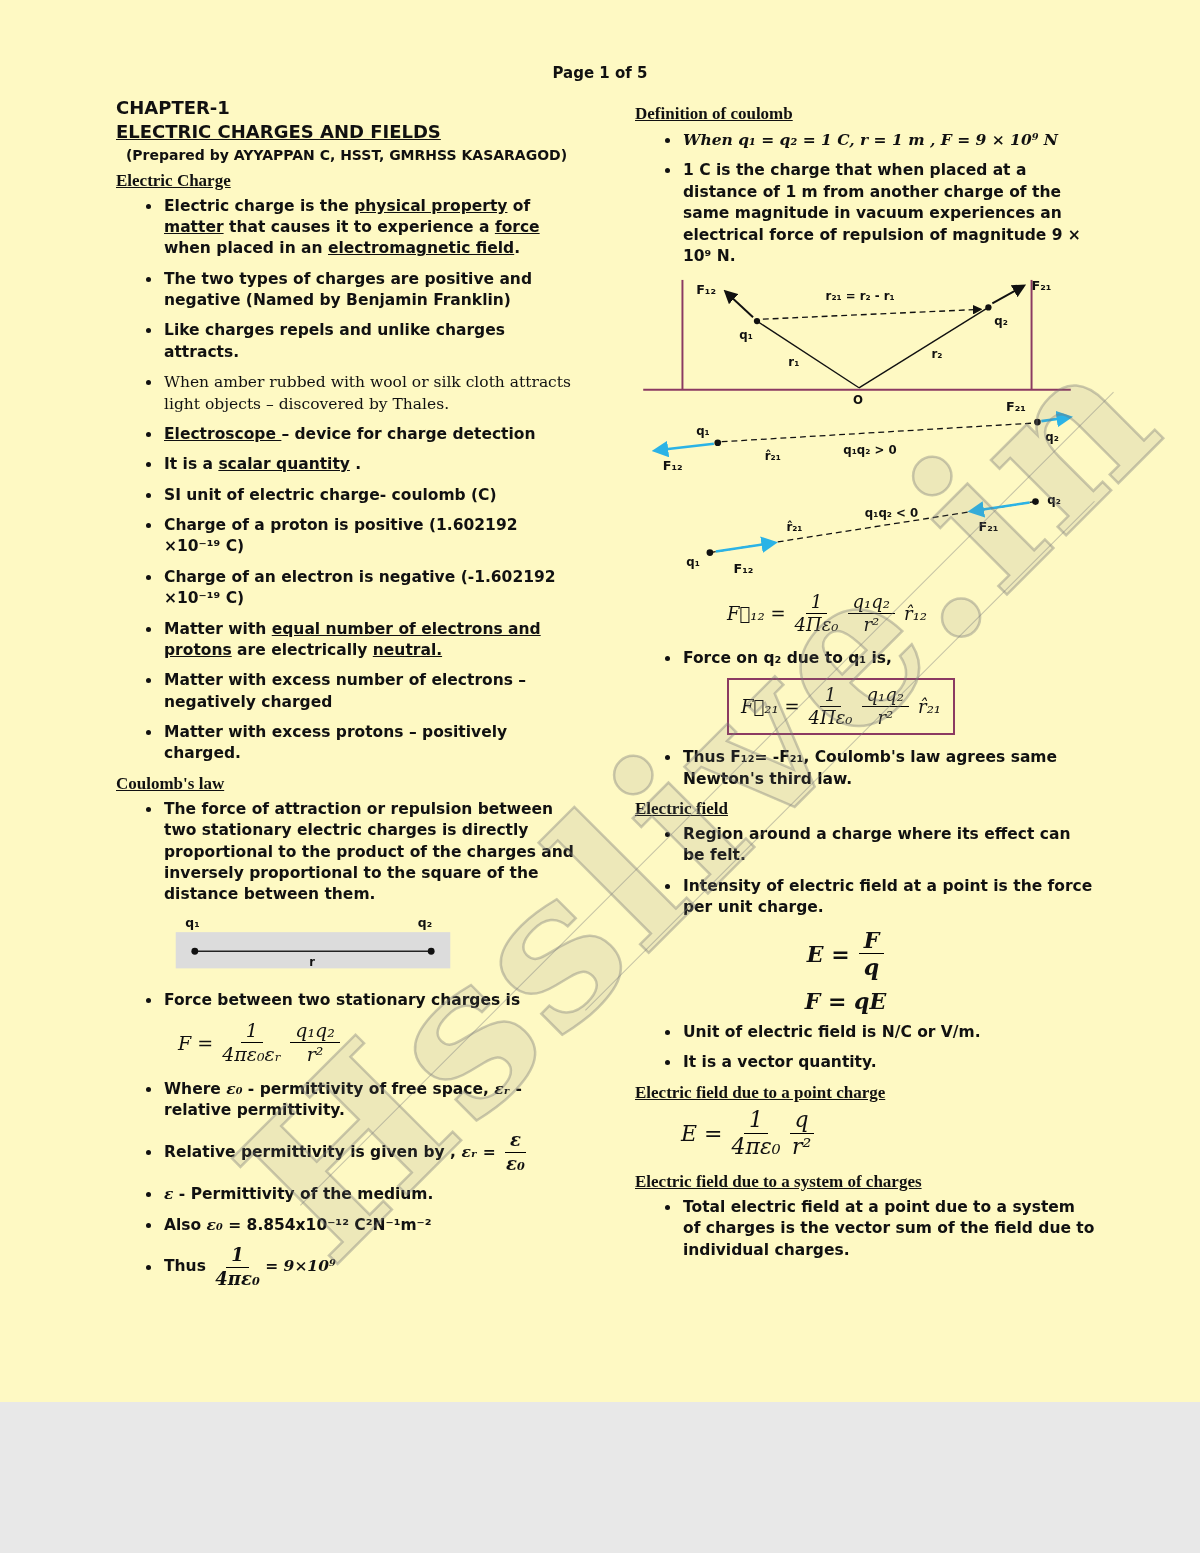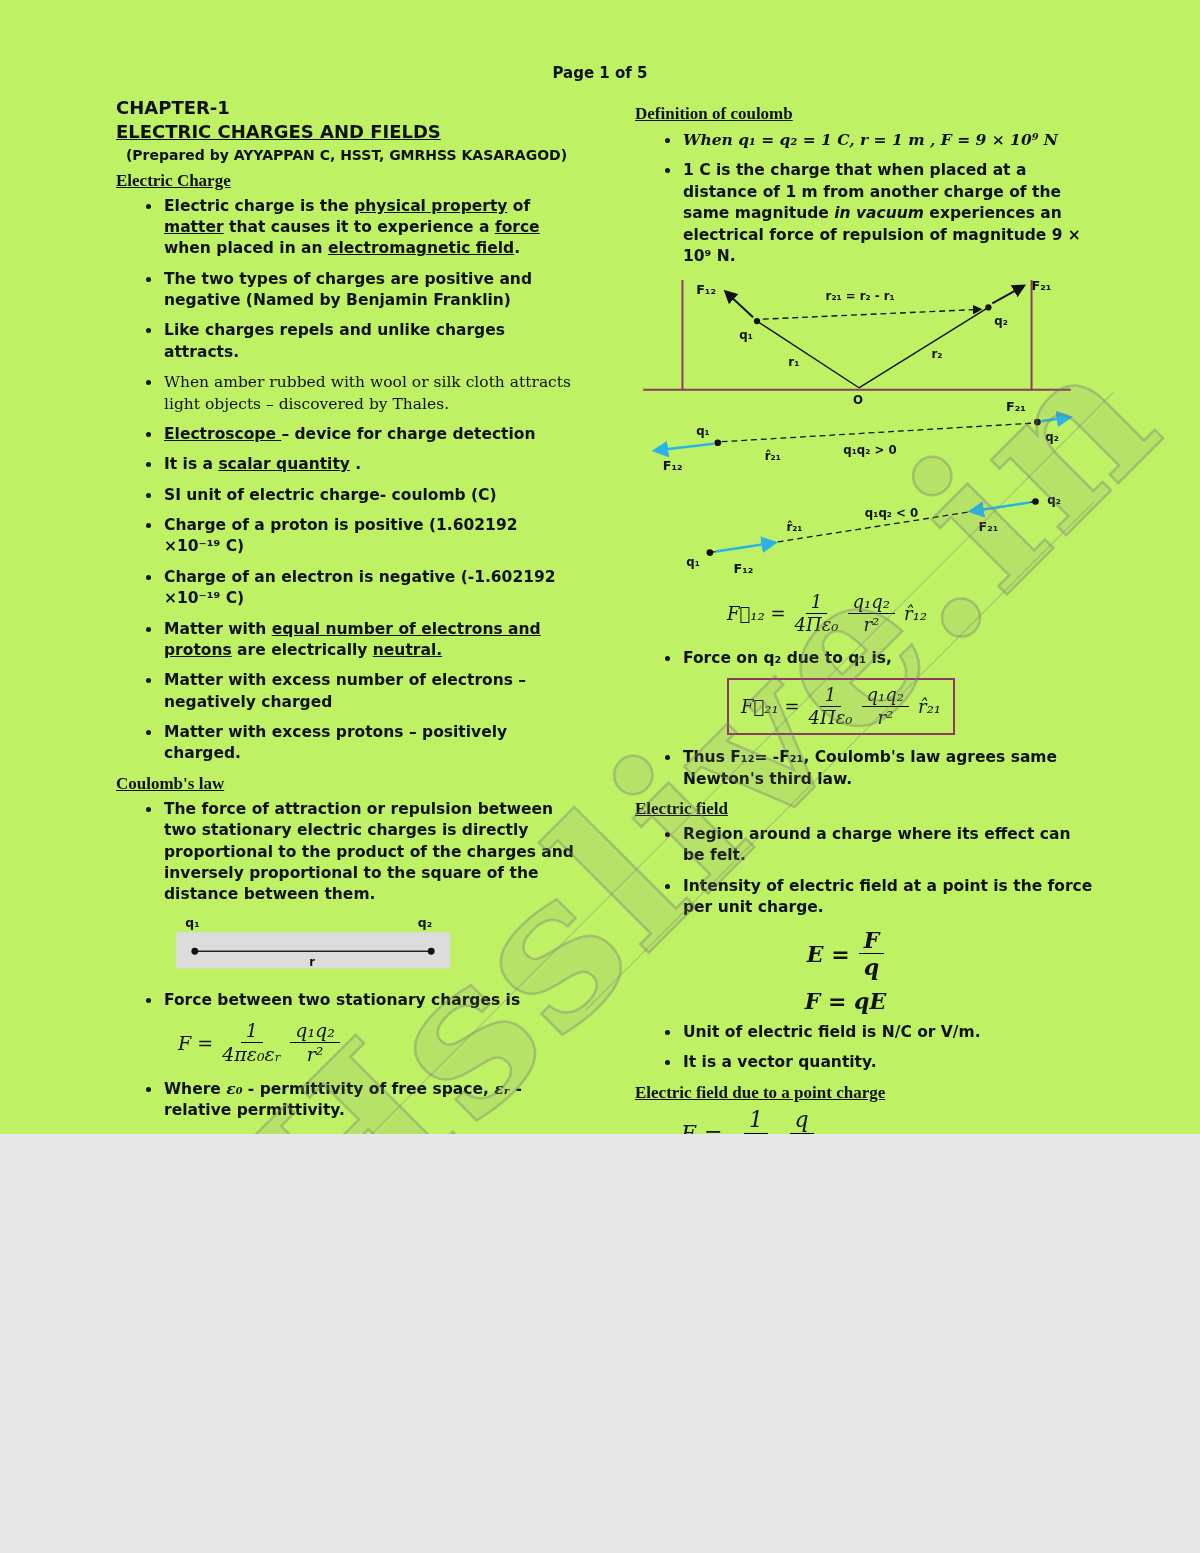--- a/index.html
+++ b/index.html
@@ -1,36 +1,36 @@
 <!DOCTYPE html>
 <html><head>
 <meta charset="utf-8">
 <style>
   * { box-sizing: border-box; }
   html,body { margin:0; padding:0; background:#e8e8e8; }
   .page {
-    position:relative; width:1200px; height:1134px; margin:0 auto;
-    background:#bef264; overflow:hidden; color:#111;
+    position:relative; width:1200px; height:1402px; margin:0 auto;
+    background:#fef9c3; overflow:hidden; color:#111;
     font-family:"DejaVu Sans", sans-serif;
   }
   .header { padding-top:64px; text-align:center; font-weight:700; font-size:15px; }
   .columns { display:flex; gap:58px; padding:14px 104px 0 116px; }
   .col { flex:1; min-width:0; }
 
   .title { text-align:left; font-weight:700; font-size:18px; line-height:1.35; }
   .title.u { }
   .prepared { text-align:center; font-weight:700; font-size:14px; margin:2px 0 6px; }
 
   .h { font-weight:700; font-size:17px; text-decoration:underline; margin:8px 0 5px;font-family:Liberation Serif, serif; }
 
   ul.bl { margin:2px 0 4px; padding-left:46px; list-style:disc; }
   ul.bl li { font-weight:700; font-size:15.5px; line-height:1.38; margin-bottom:9px; padding-left:2px; }
 
   .u  { text-decoration:underline; }
-  .i  { font-style:italic; }
+  .i  { }
   .serif { font-family:"DejaVu Serif", serif; font-weight:400; }
   .si { font-family:"DejaVu Serif", serif; font-style:italic; }
   .b  { font-weight:700; }
 
   .formula {
     display:flex; align-items:center; gap:9px;
     font-family:"DejaVu Serif", serif; font-style:italic;
     font-size:19px; margin:2px 0 12px 62px; color:#111;
   }
   .formula.vec { margin-left:92px; font-size:18px; }

